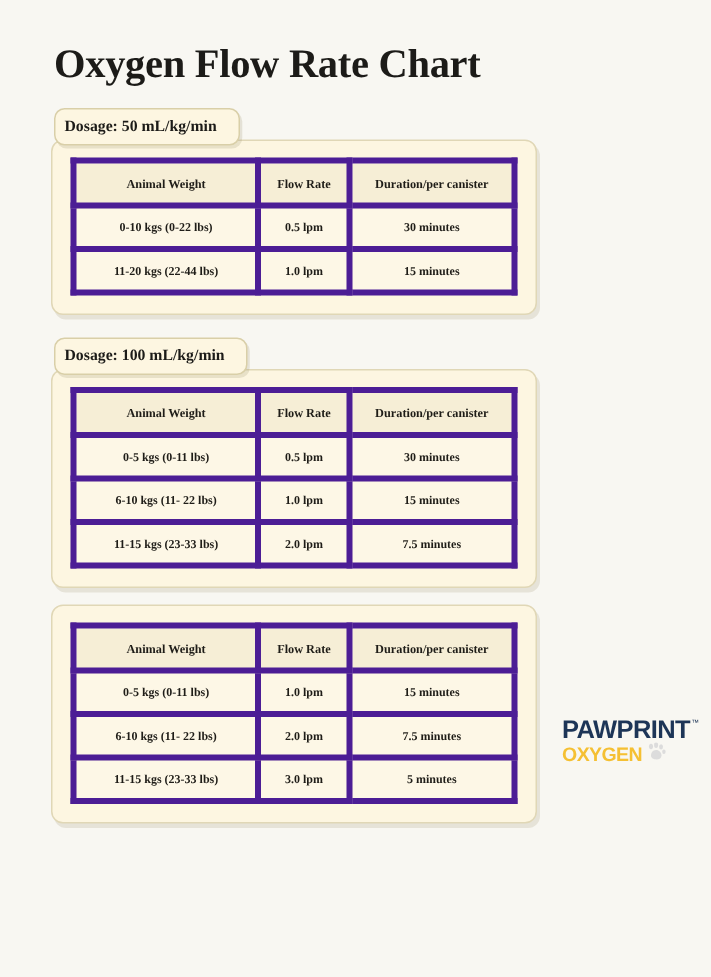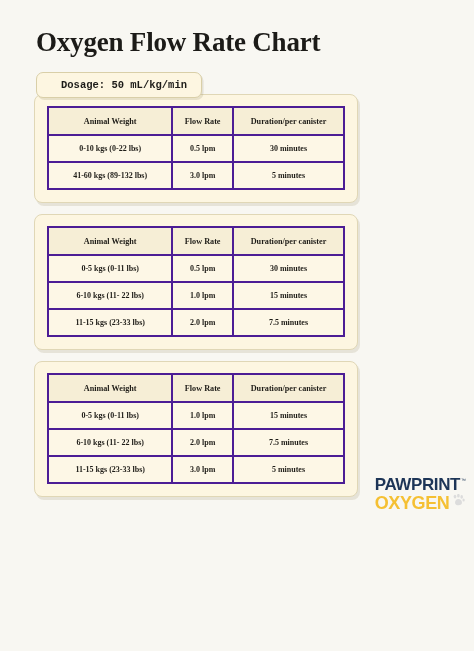--- a/index.html
+++ b/index.html
@@ -36,22 +36,22 @@
   .section {
     position: relative;
     margin-bottom: 15px;
   }
 
   .dosage-pill {
     display: inline-block;
     background: #fdf6e1;
     border: 1px solid #d9cfa8;
     border-radius: 7px;
-    padding: 6px 14px 6px 24px;
-    font-family: Liberation Mono, monospace;
+    padding: 6px 14px 6px 6px;
+    font-family: Liberation Serif, serif;
     font-weight: bold;
     font-size: 10.5px;
     color: #1c1b18;
     box-shadow: 1.5px 2px 0 rgba(160,150,115,0.22);
     position: relative;
     z-index: 3;
     margin-left: 2px;
     white-space: nowrap;
   }
 
@@ -69,21 +69,21 @@
   }
 
   table.rate-table {
     border-collapse: collapse;
     width: 100%;
     table-layout: fixed;
   }
 
   table.rate-table th,
   table.rate-table td {
-    border: 2px solid #4c1d95;
+    border: 4px solid #4c1d95;
     text-align: center;
     font-family: "Liberation Serif", serif;
     color: #1f1d18;
     padding: 0;
     height: 25px;
     vertical-align: middle;
     overflow: hidden;
     white-space: nowrap;
   }
 
@@ -129,21 +129,21 @@
     font-size: 5px;
     color: #1d3557;
     vertical-align: super;
     margin-left: 1px;
     align-self: flex-start;
     margin-top: 2px;
   }
   .logo-oxygen {
     font-family: "Liberation Sans", sans-serif;
     font-weight: bold;
-    font-size: 18px;
+    font-size: 13px;
     letter-spacing: -0.4px;
     color: #f5c033;
     margin-top: 1px;
   }
   .logo-paw {
     margin-left: 3px;
     margin-bottom: 1px;
   }
 </style>
 </head>
@@ -169,30 +169,31 @@
             <th>Duration/per canister</th>
           </tr>
         </thead>
         <tbody>
           <tr>
             <td>0-10 kgs (0-22 lbs)</td>
             <td>0.5 lpm</td>
             <td>30 minutes</td>
           </tr>
           <tr>
-            <td>41-60 kgs (89-132 lbs)</td>
-            <td>3.0 lpm</td>
-            <td>5 minutes</td>
+            <td>11-20 kgs (22-44 lbs)</td>
+            <td>1.0 lpm</td>
+            <td>15 minutes</td>
           </tr>
         </tbody>
       </table>
     </div>
   </div>
 
   <div class="section">
+    <div class="dosage-pill">Dosage: 100 mL/kg/min</div>
     <div class="card">
       <table class="rate-table">
         <colgroup>
           <col class="c-weight">
             <col class="c-flow">
             <col class="c-duration">
         </colgroup>
         <thead>
           <tr>
             <th>Animal Weight</th>

